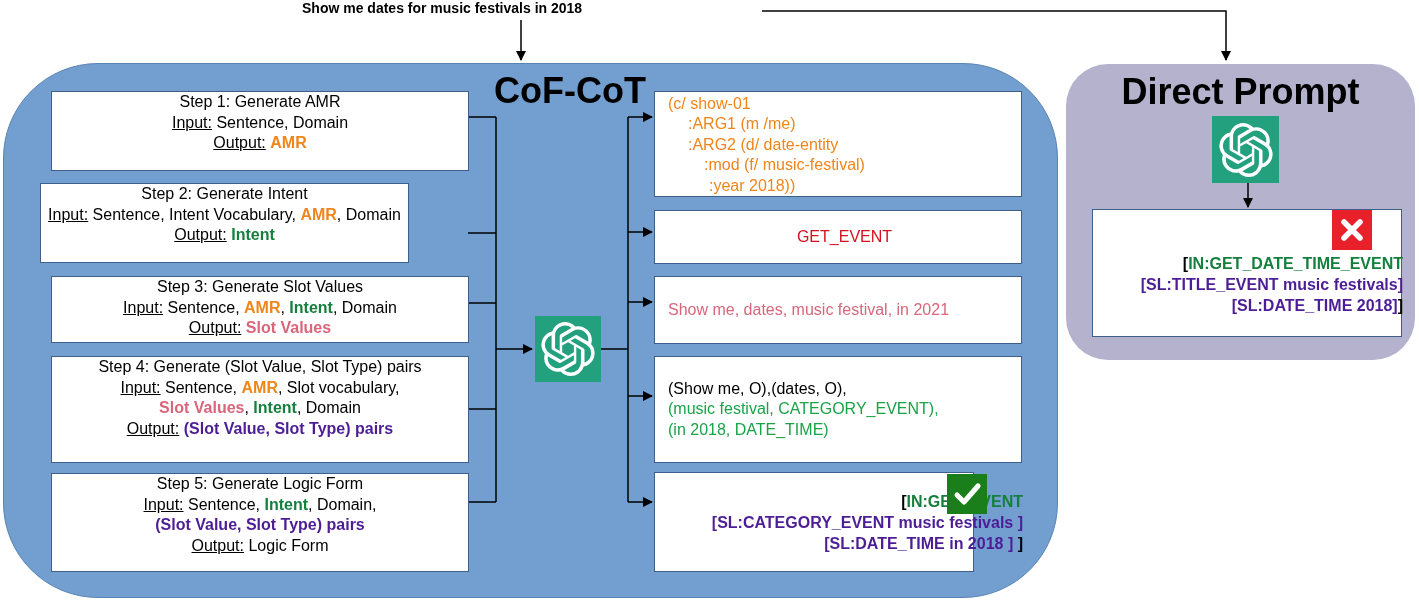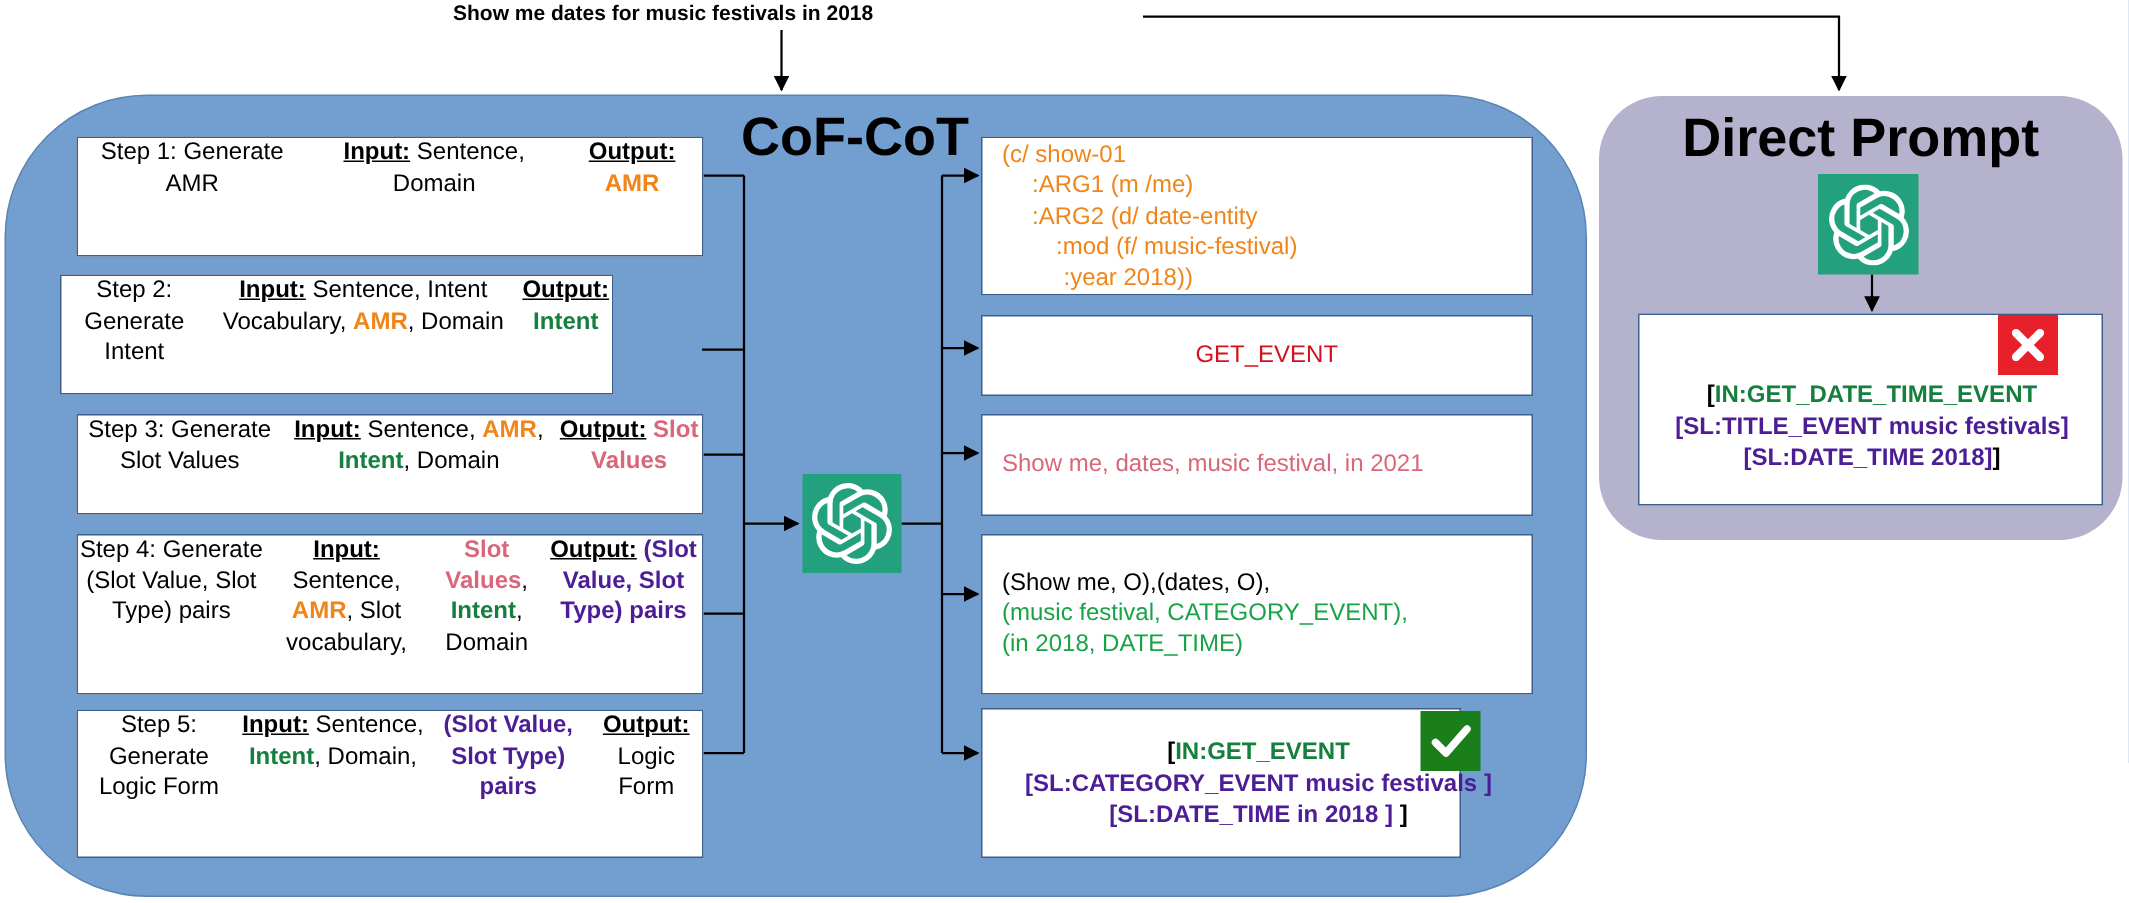--- a/index.html
+++ b/index.html
@@ -3,32 +3,32 @@
 <meta charset="utf-8">
 <style>
   html, body { margin:0; padding:0; background:#ffffff; }
   body { width:1419px; height:602px; position:relative; overflow:hidden; font-family:"Liberation Sans", sans-serif; color:#000; }
   .abs { position:absolute; }
   .query-text { position:absolute; left:302px; top:0px; font-weight:bold; font-size:14px; white-space:nowrap; }
   .cof-panel { left:3px; top:63px; width:1055px; height:535px; background:#729fcf; border:1px solid #5a83b3; border-radius:95px; box-sizing:border-box; }
   .dp-panel { left:1066px; top:64px; width:349px; height:296px; background:#b4b2cc; border-radius:42px; }
   .panel-title { font-weight:bold; font-size:36px; white-space:nowrap; }
   .box { background:#fff; border:1px solid #3e5f8a; box-sizing:border-box; }
-  .step { text-align:center; font-size:16px; line-height:20.5px; display:flex; flex-direction:row; justify-content:flex-start; }
-  .u { font-weight:bold; text-decoration:underline; }
+  .step { text-align:center; font-size:16px; line-height:20.5px; display:flex; flex-direction:column; justify-content:flex-start; }
+  .u { font-weight:normal; text-decoration:underline; }
   .orange { color:#f08519; font-weight:bold; }
   .red { color:#15803d; font-weight:bold; }
   .pink { color:#d9667a; font-weight:bold; }
   .green { color:#4c1d95; font-weight:bold; }
   .out { font-size:16px; line-height:20.5px; padding-left:13px; display:flex; flex-direction:column; justify-content:center; }
   .o-orange { color:#f08519;justify-content:flex-end; }
   .o-red { color:#d4121f;text-align:center; }
   .o-pink { color:#d9667a; }
   .o-green { color:#19a347; }
-  .lf { text-align:center; font-weight:bold; font-size:16px; line-height:21px; }
+  .lf { text-align:right; font-weight:bold; font-size:16px; line-height:21px; }
   .gpt { background:#23a07e; display:flex; align-items:center; justify-content:center; }
   .badge { display:flex; align-items:center; justify-content:center; }
   svg { display:block; }
 </style>
 </head>
 <body>
 
 <div class="query-text">Show me dates for music festivals in 2018</div>
 
 <svg class="abs" style="left:0;top:0;z-index:1" width="1419" height="602">

